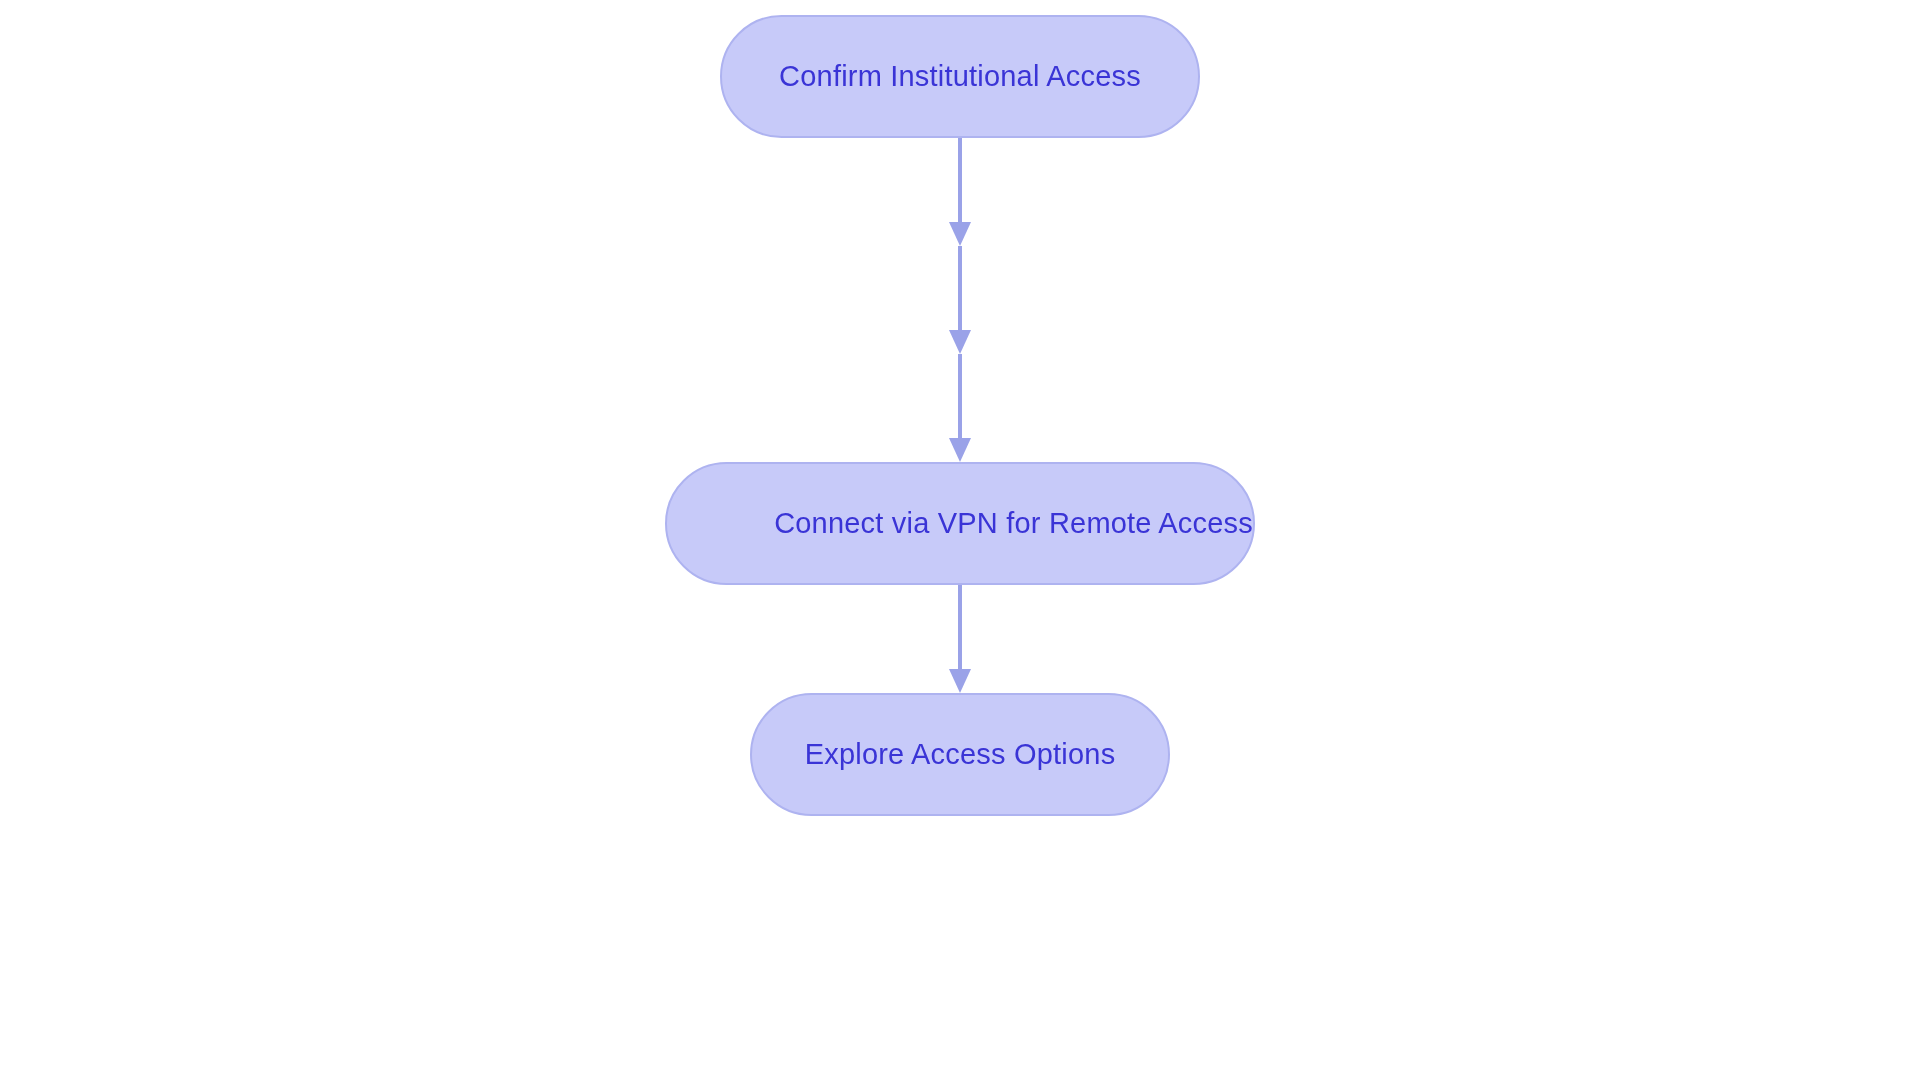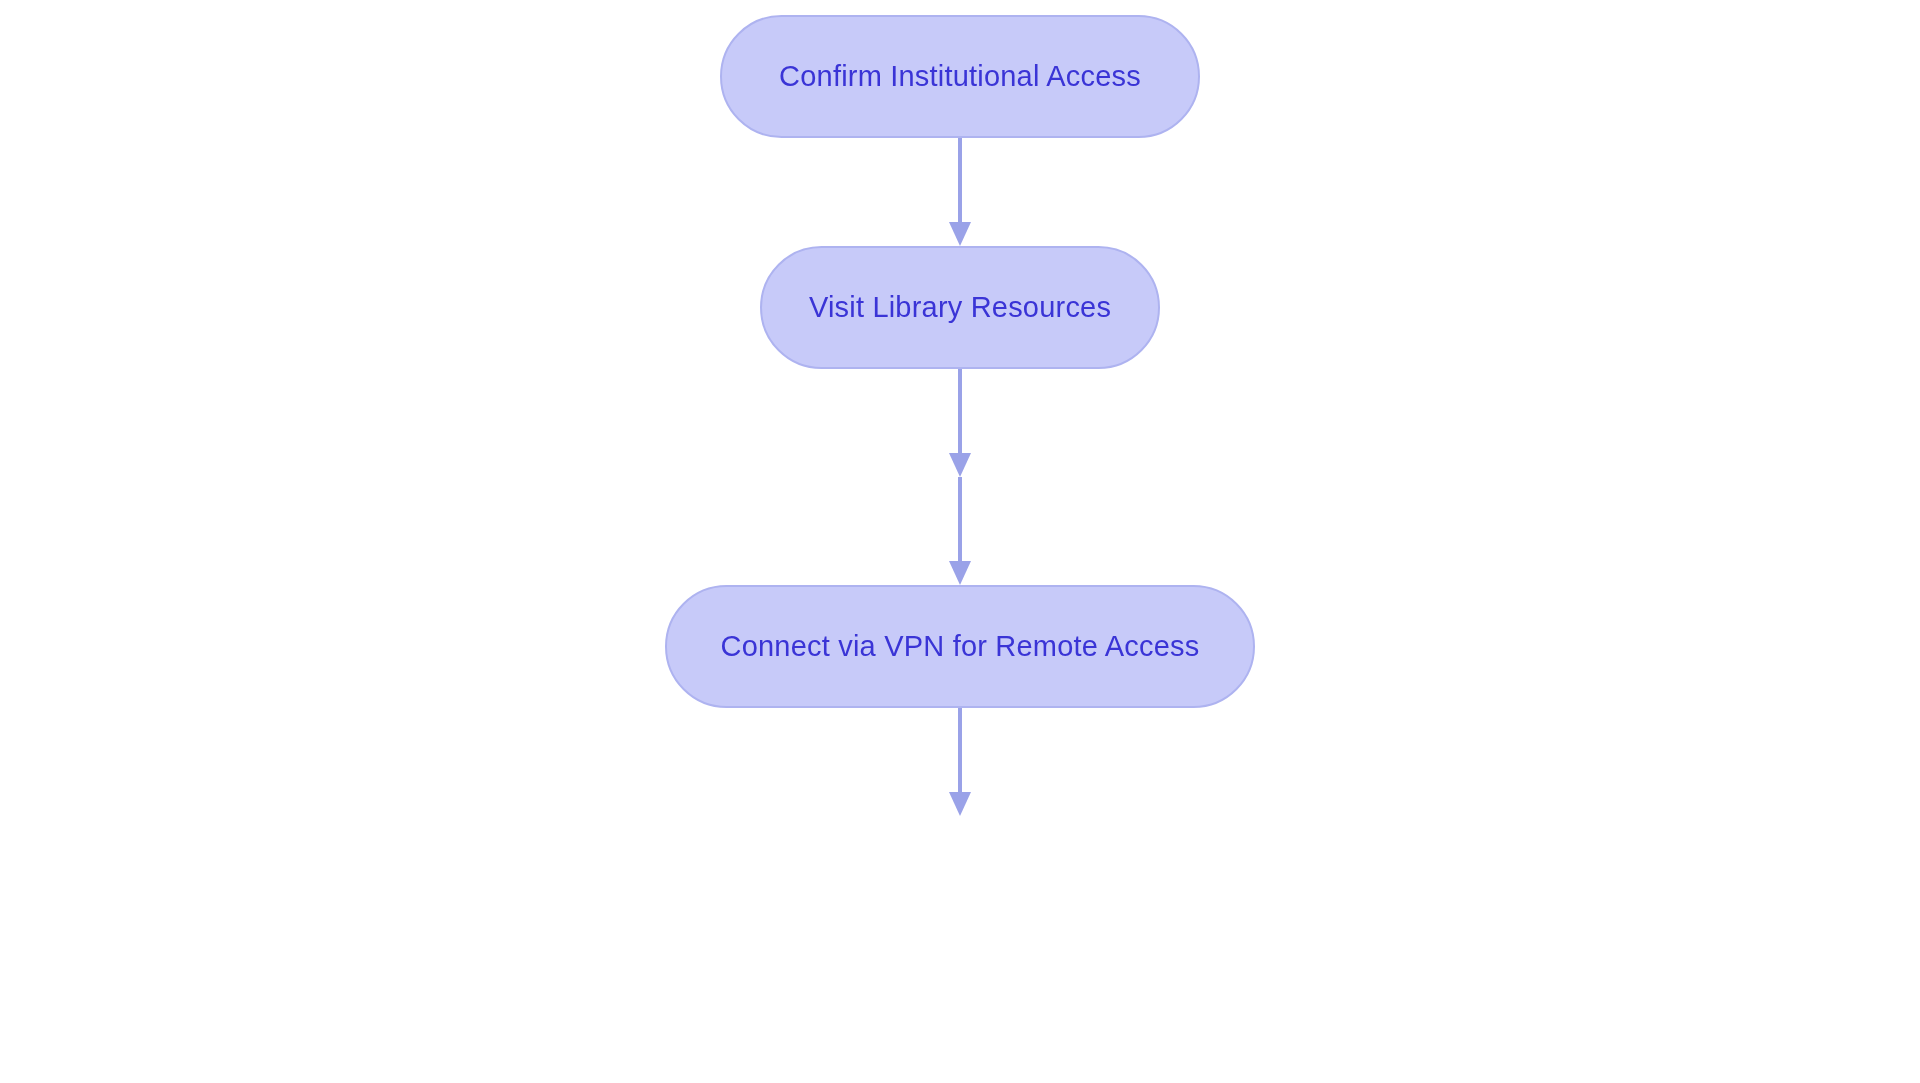--- a/index.html
+++ b/index.html
@@ -81,41 +81,38 @@
     height: 0;
     border-left: 11px solid transparent;
     border-right: 11px solid transparent;
     border-top: 24px solid #9aa2e8;
   }
 
   
   .node-0 { width: 480px; margin-top: 15px; }
   .node-1 { width: 400px; }
   .node-2 { width: 380px; }
-  .node-3 { width: 590px; }
+  .node-3 { width: 590px; justify-content: flex-end; }
   .node-4 { width: 420px; }
 </style>
 </head>
 <body>
 
 <div id="flowchart-canvas">
   <div class="flow-column">
 
     <div class="flow-node node-0">
       <span class="flow-node-label">Confirm Institutional Access</span>
     </div>
 
     <div class="flow-connector">
       <div class="connector-stem"></div>
       <div class="connector-head"></div>
     </div>
 
-    <div class="flow-node node-1">
-      <span class="flow-node-label">Visit Library Resources</span>
-    </div>
 
     <div class="flow-connector">
       <div class="connector-stem"></div>
       <div class="connector-head"></div>
     </div>
 
 
     <div class="flow-connector">
       <div class="connector-stem"></div>
       <div class="connector-head"></div>
@@ -123,15 +120,18 @@
 
     <div class="flow-node node-3">
       <span class="flow-node-label">Connect via VPN for Remote Access</span>
     </div>
 
     <div class="flow-connector">
       <div class="connector-stem"></div>
       <div class="connector-head"></div>
     </div>
 
+    <div class="flow-node node-4">
+      <span class="flow-node-label">Explore Access Options</span>
+    </div>
 
   </div>
 </div>
 
 </body></html>

